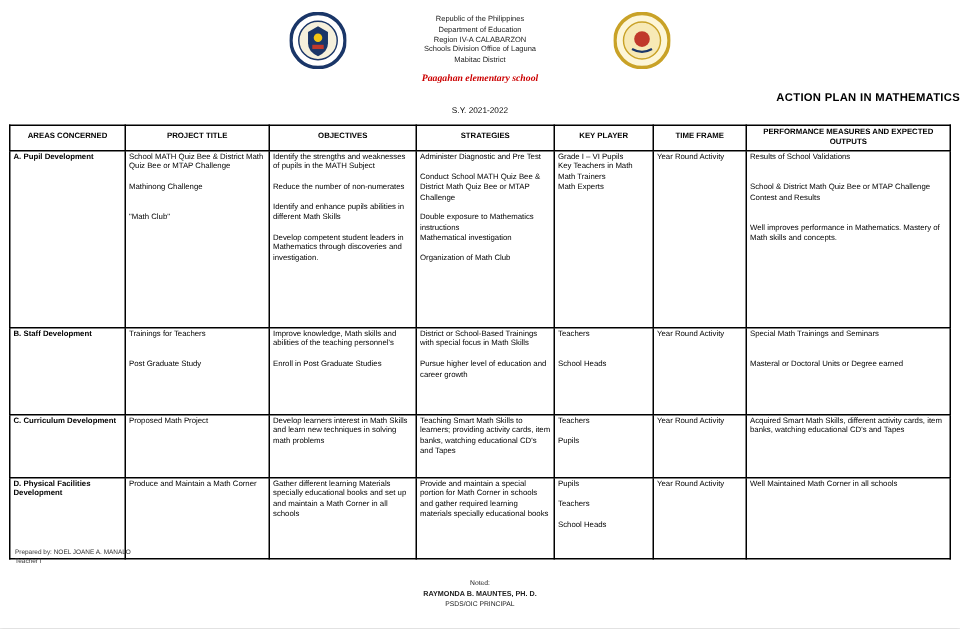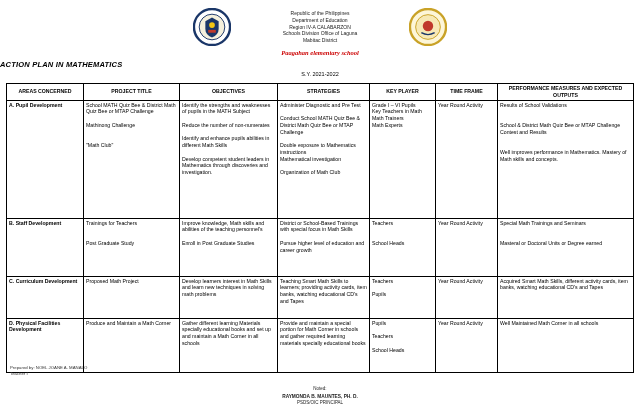--- a/index.html
+++ b/index.html
@@ -26,26 +26,25 @@
   .org-block .line0 { font-size: 5px; }
   .school-line {
     text-align: center;
     font-family: "Liberation Serif", serif;
     font-style: italic;
     font-weight: bold;
     font-size: 6.5px;
     margin-top: 3px;
   }
   .doc-title {
-    text-align: left;
+    text-align: right;
     font-weight: bold;
     font-size: 7.5px;
     margin-top: 4px;
     letter-spacing: .2px;
-    font-style: italic;
   }
   .doc-sy {
     text-align: center;
     font-size: 5.5px;
     margin-top: 2px;
   }
   
   table.plan {
     border-collapse: collapse;
     table-layout: fixed;

